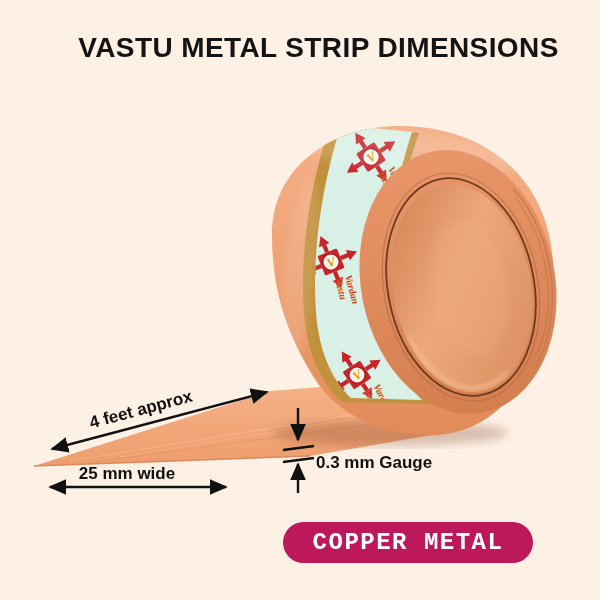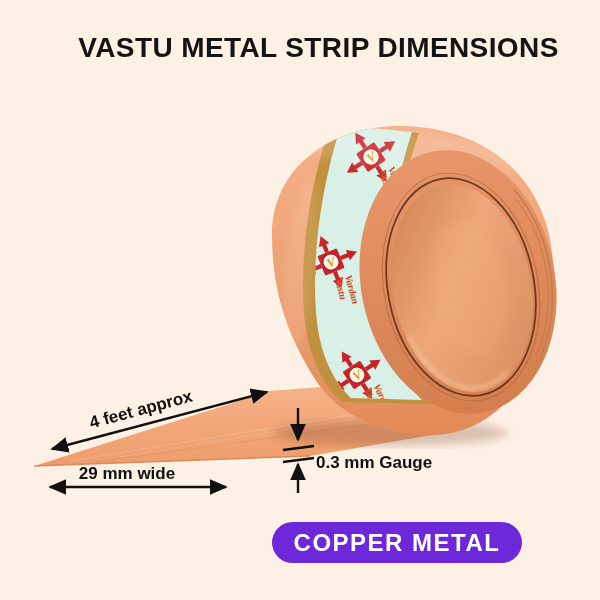--- a/index.html
+++ b/index.html
@@ -20,24 +20,24 @@
   .scene-svg{position:absolute;left:0;top:0;width:600px;height:600px;}
   .ann{
     position:absolute;color:#111;font-weight:700;font-size:17px;
     white-space:nowrap;
   }
   .ann-length{left:61px;top:400px;width:160px;text-align:center;
     transform:rotate(-15deg);transform-origin:50% 50%;}
   .ann-width{left:47px;top:464px;width:160px;text-align:center;}
   .ann-gauge{left:316px;top:453px;}
   .badge{
-    position:absolute;left:272px;top:522px;width:250px;height:41px;
-    background:#6d28d9;border-radius:21px;
+    position:absolute;left:283px;top:522px;width:250px;height:41px;
+    background:#be185d;border-radius:21px;
     display:flex;align-items:center;justify-content:center;
-    color:#ffffff;font-weight:700;font-size:24px;letter-spacing:1.5px;
+    color:#ffffff;font-weight:700;font-size:24px;letter-spacing:1.5px;font-family:Liberation Mono, monospace;
   }
 </style>
 </head>
 <body>
 
 <div class="stage">
 
   <h1 class="page-title">VASTU METAL STRIP DIMENSIONS</h1>
 
   <svg class="scene-svg" viewBox="0 0 600 600" aria-hidden="true">
@@ -136,18 +136,18 @@
       <g>
         <line x1="298" y1="408" x2="298" y2="440" marker-end="url(#ah)"></line>
         <line x1="298" y1="493" x2="298" y2="464" marker-end="url(#ah)"></line>
         <line x1="283" y1="450" x2="314" y2="446" stroke-width="2.6"></line>
         <line x1="283" y1="462" x2="314" y2="458" stroke-width="2.6"></line>
       </g>
     </g>
   </svg>
 
   <div class="ann ann-length">4 feet approx</div>
-  <div class="ann ann-width">29 mm wide</div>
+  <div class="ann ann-width">25 mm wide</div>
   <div class="ann ann-gauge">0.3 mm Gauge</div>
 
   <div class="badge">COPPER METAL</div>
 
 </div>
 
 </body></html>

